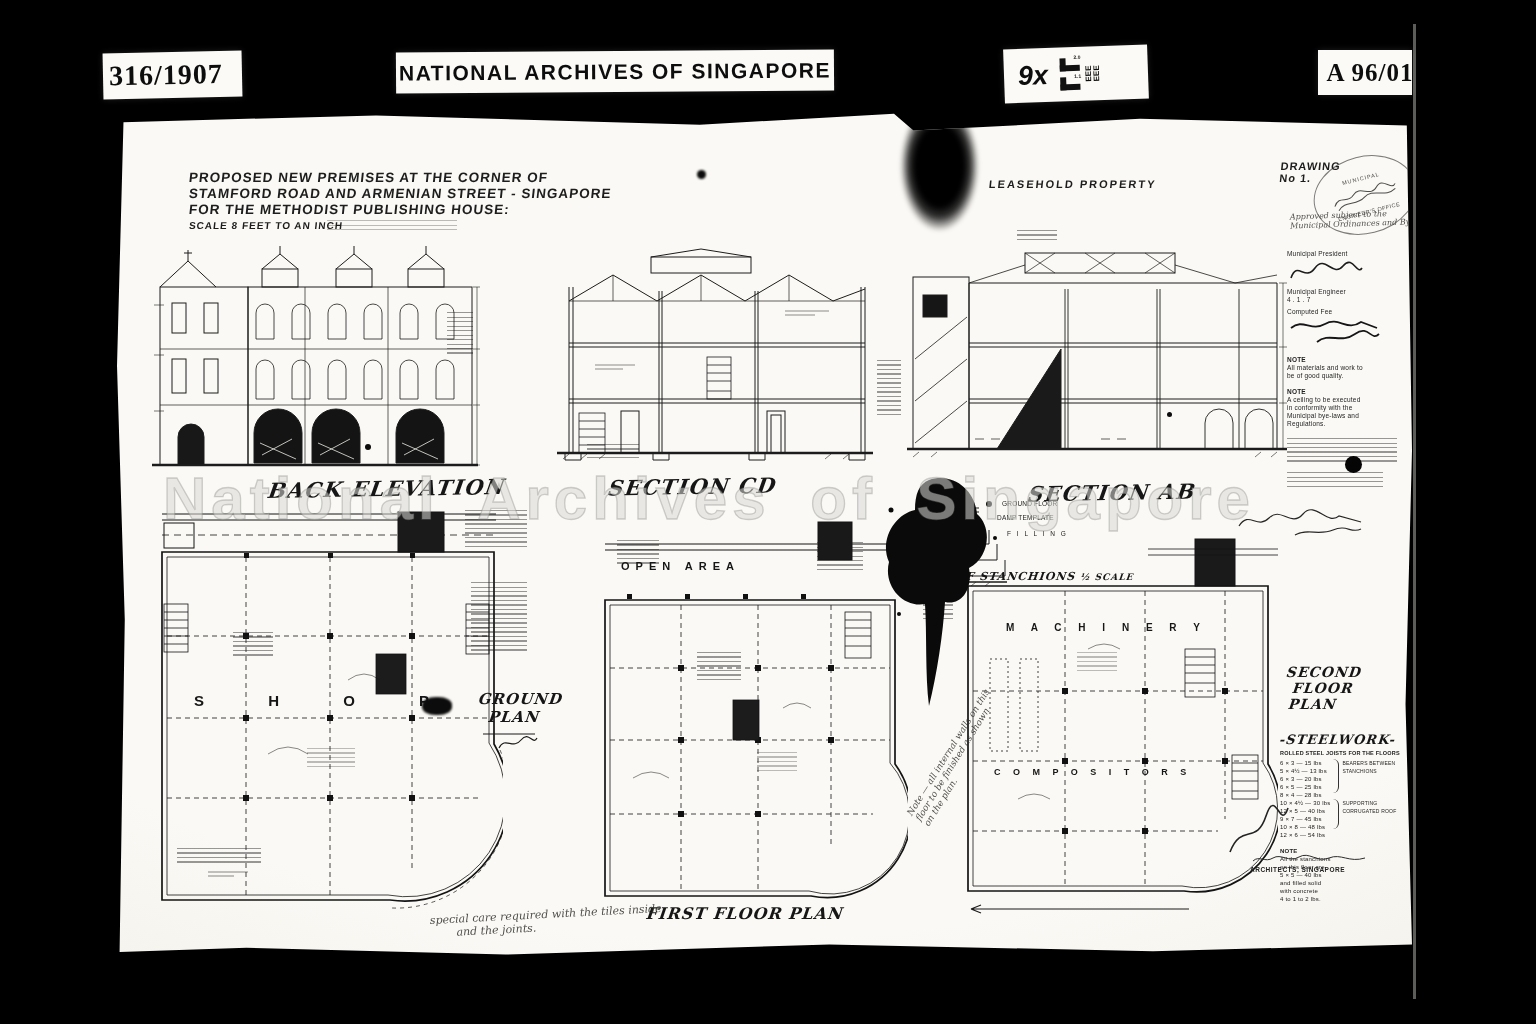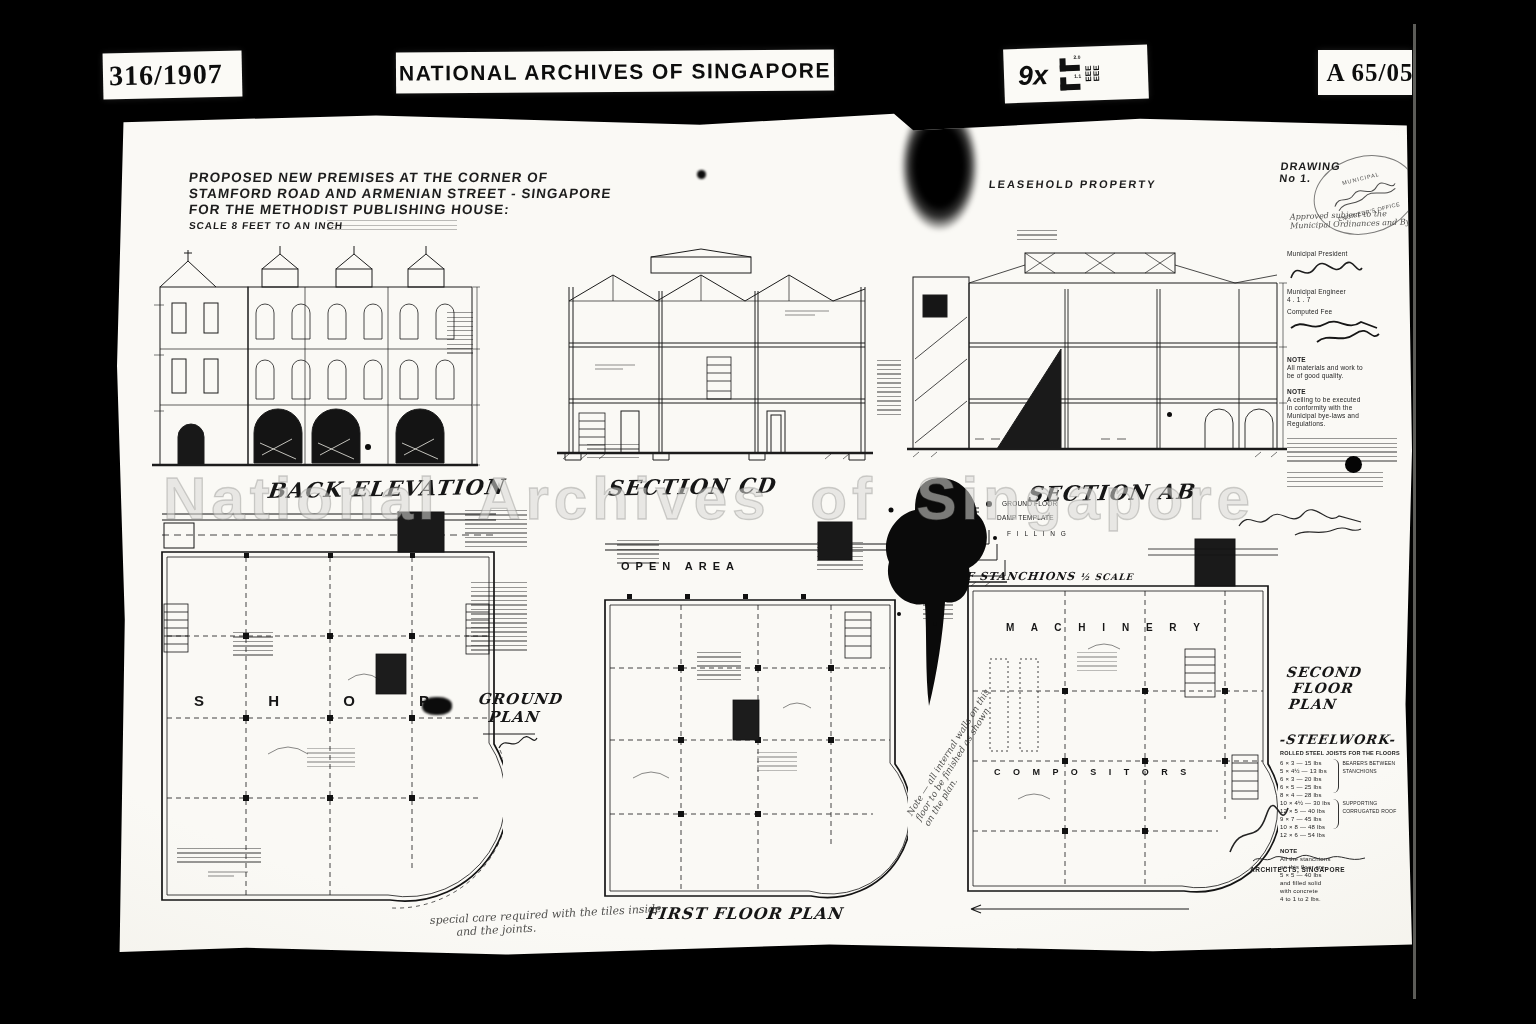--- a/index.html
+++ b/index.html
@@ -479,16 +479,16 @@
             <span class="lnum">1.1</span>
           </span>
       </span>
       <span class="ecol">
         <span class="etxt">EEE</span>
         <span class="etxt">EEE</span>
       </span>
     </span>
   </div>
   <div class="lbl lbl-frame">
-    <span>A 65/05</span>
+    <span>A 96/01</span>
   </div>
   <div class="film-edge"></div>
 </div>
 
 </body></html>

